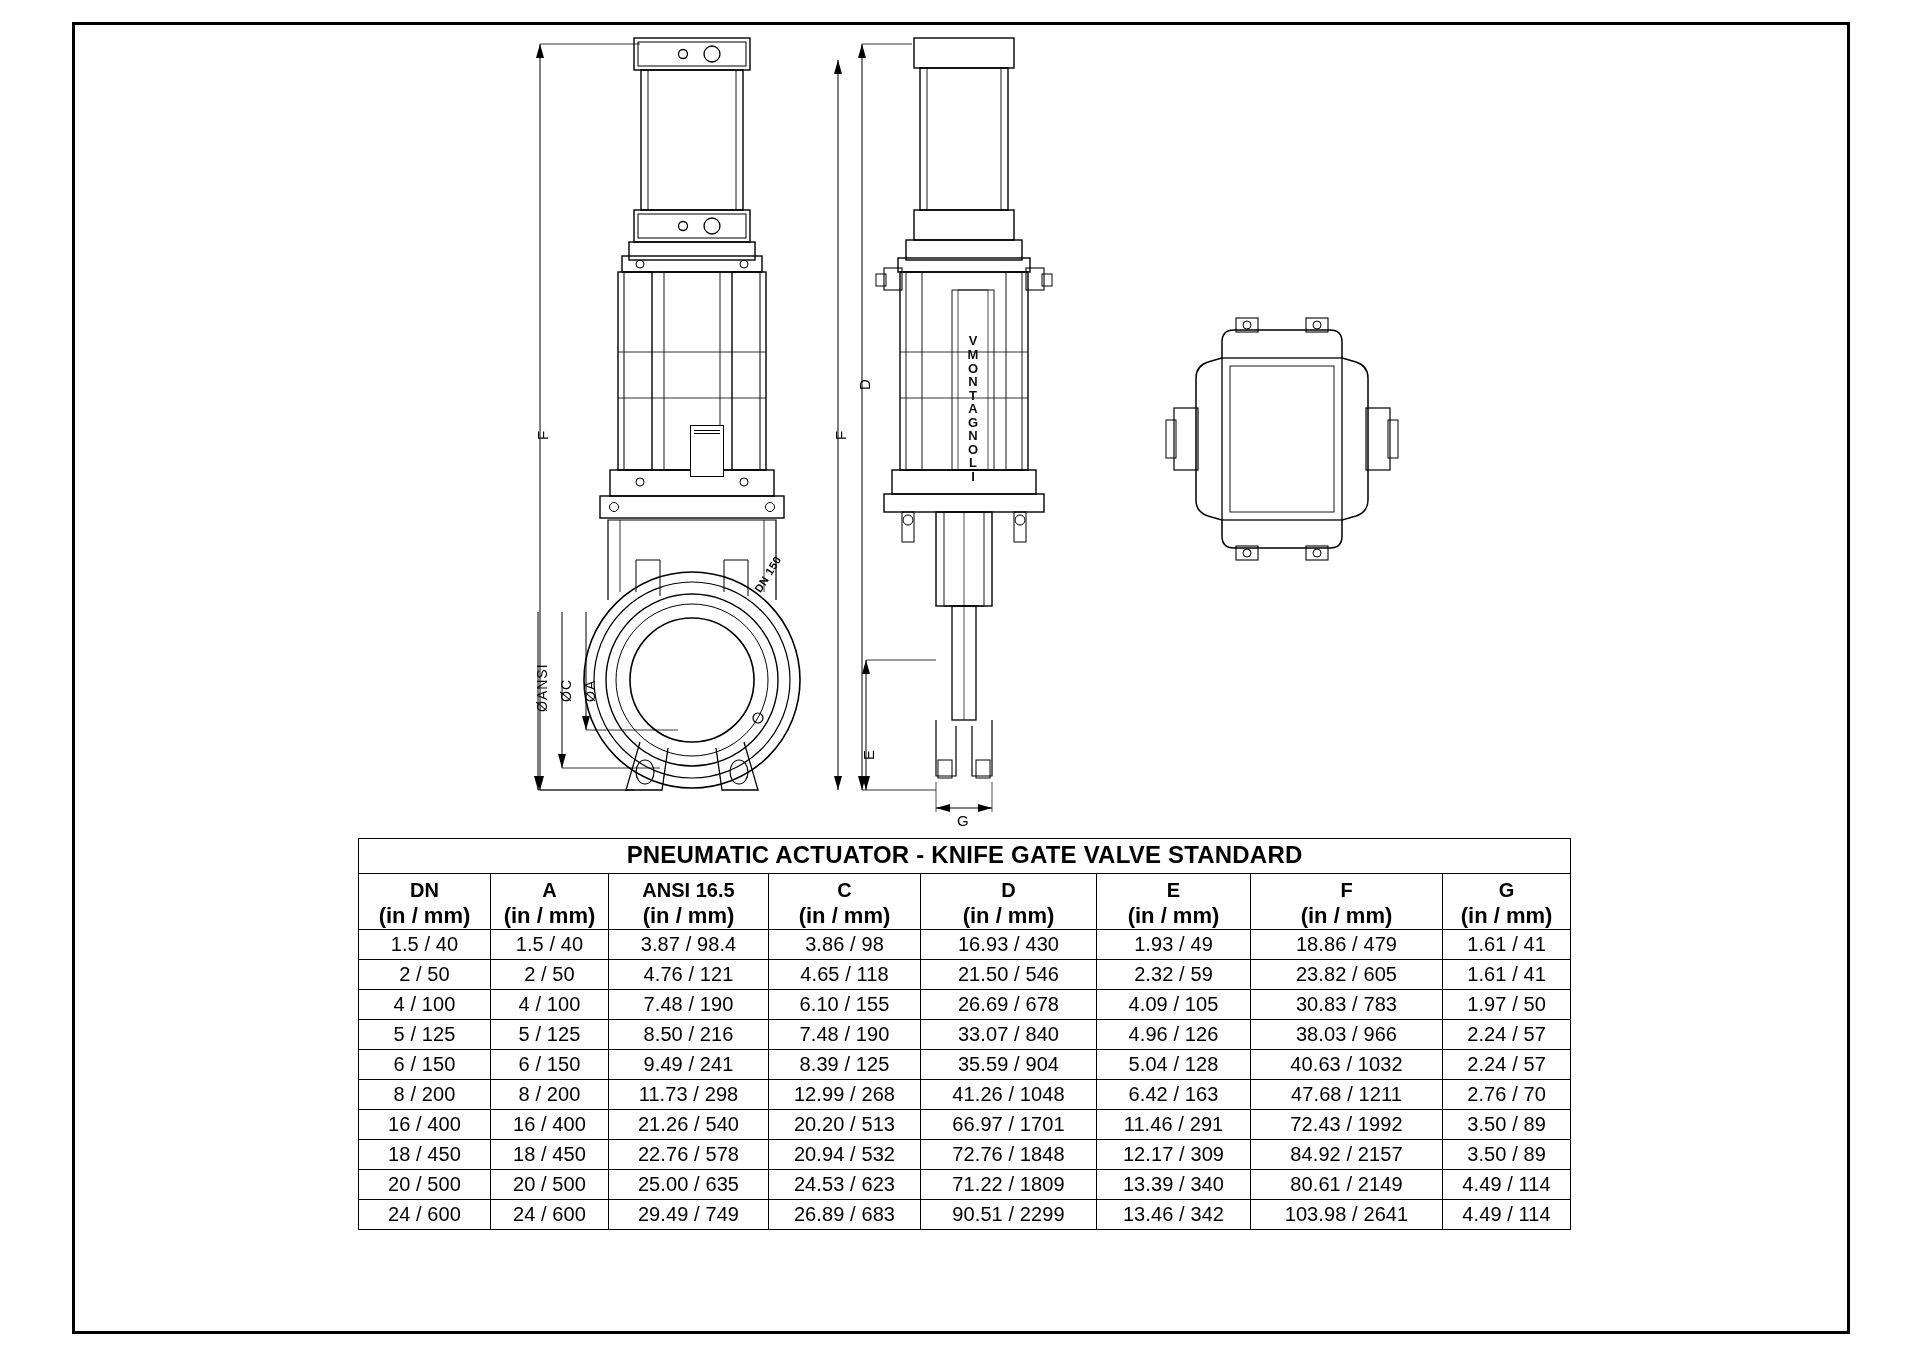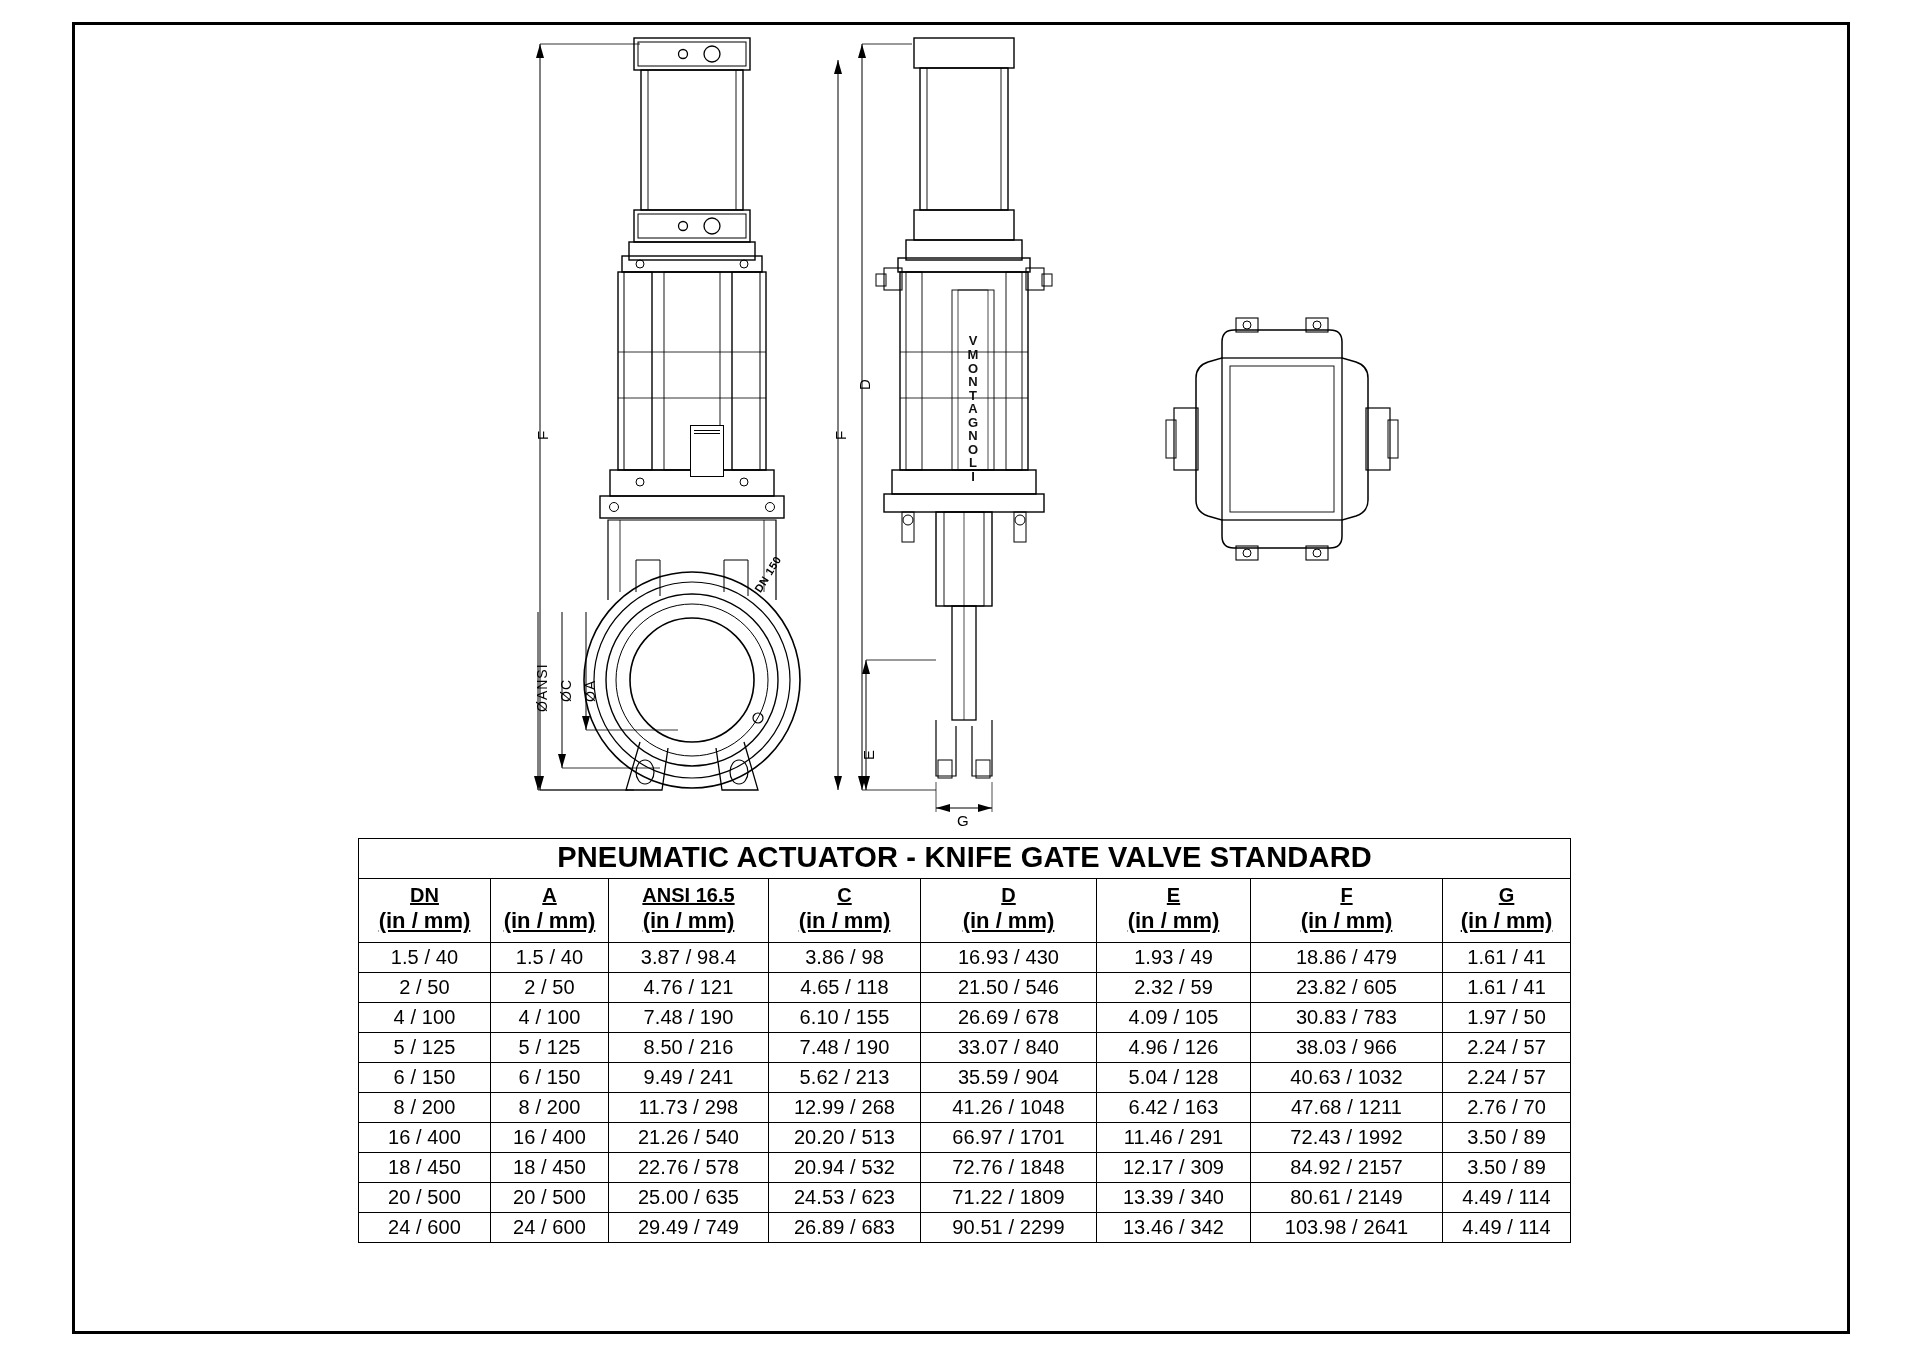--- a/index.html
+++ b/index.html
@@ -80,33 +80,32 @@
     background:#fff;
   }
   #spec-table td, #spec-table th {
     border:1.6px solid #000;
     text-align:center;
     vertical-align:middle;
     font-family:"Liberation Sans", sans-serif;
     color:#000;
   }
   #spec-table thead .tbl-title td {
-    font-size:29px;
+    font-size:24px;
     font-weight:bold;
     letter-spacing:0.2px;
     height:33px;
     padding:2px 0 4px 0;
   }
   #spec-table thead .tbl-head td {
     font-size:20px;
     font-weight:bold;
     line-height:26px;
-    padding:3px 0 8px 0;
+    padding:3px 0 0 0;
     height:56px;
-    text-decoration:underline;
   }
   #spec-table thead .tbl-head td .unit {
     display:block;
     font-size:22px;
     font-weight:bold;
   }
   #spec-table tbody td {
     font-size:20px;
     height:29.5px;
     padding:0;
@@ -438,21 +437,21 @@
         <td>7.48 / 190</td>
         <td>33.07 / 840</td>
         <td>4.96 / 126</td>
         <td>38.03 / 966</td>
         <td>2.24 / 57</td>
       </tr>
       <tr>
         <td>6 / 150</td>
         <td>6 / 150</td>
         <td>9.49 / 241</td>
-        <td>5.62 / 213</td>
+        <td>8.39 / 125</td>
         <td>35.59 / 904</td>
         <td>5.04 / 128</td>
         <td>40.63 / 1032</td>
         <td>2.24 / 57</td>
       </tr>
       <tr>
         <td>8 / 200</td>
         <td>8 / 200</td>
         <td>11.73 / 298</td>
         <td>12.99 / 268</td>

